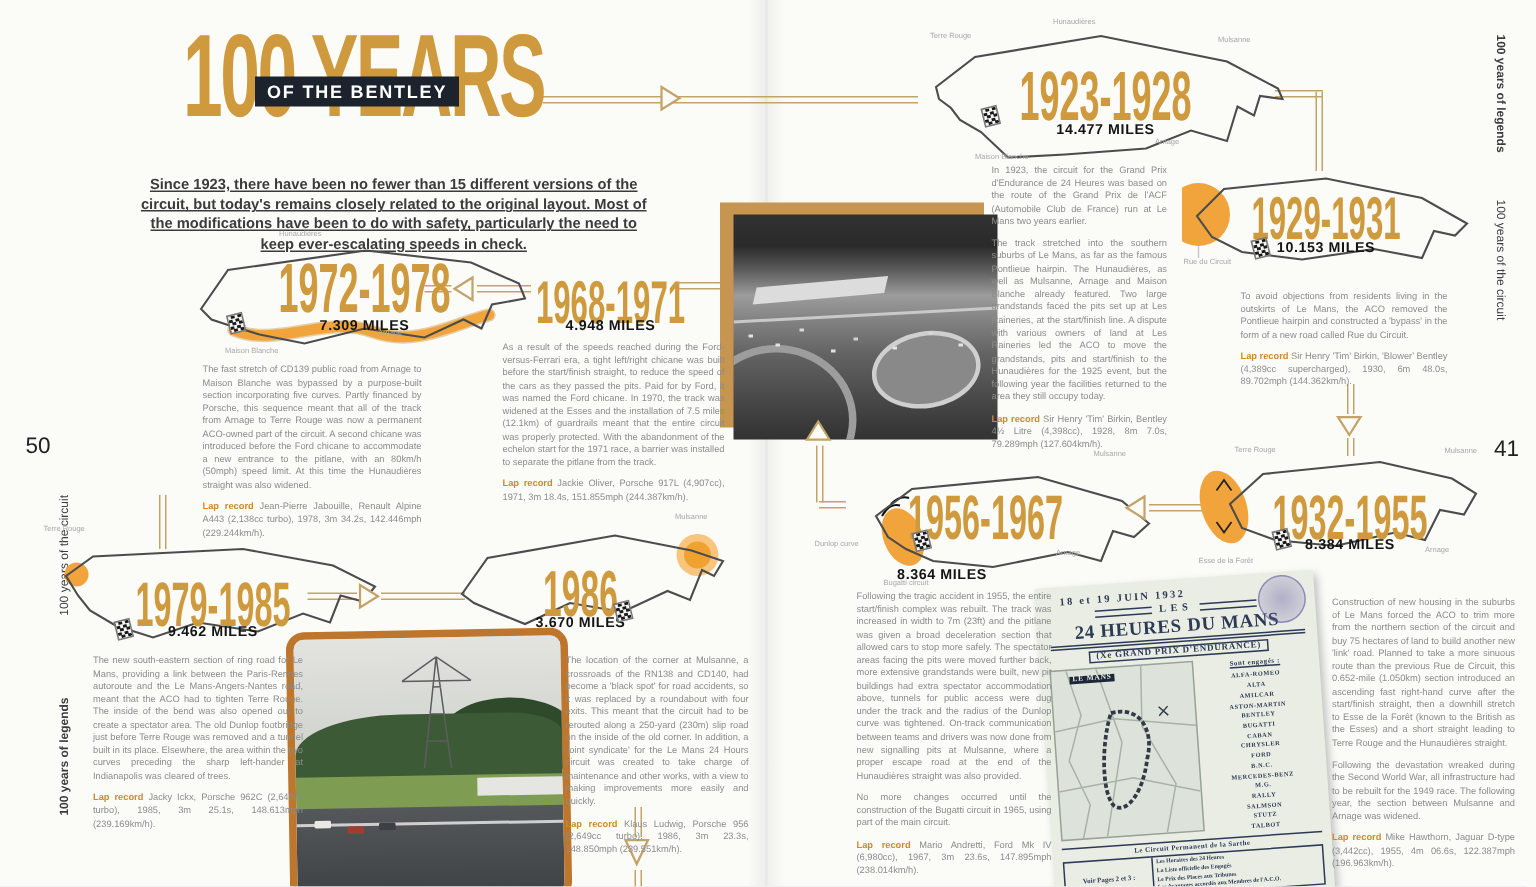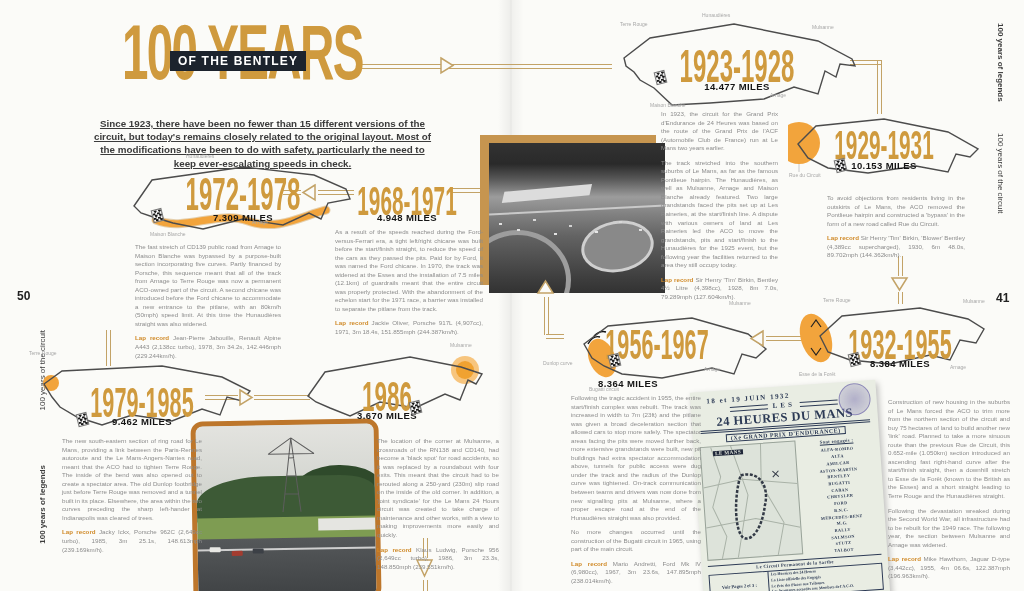--- a/index.html
+++ b/index.html
@@ -15,21 +15,21 @@
   .col p{margin:0 0 6px 0;}
   .lap-label{color:#D08A28;font-weight:700;}
   .flag{position:absolute;width:9px;height:11px;z-index:5;outline:.5px solid #777;
         background:repeating-conic-gradient(#1a1a1a 0% 25%,#f5f5f5 0% 50%) 0 0/4.5px 4.5px;
         transform:rotate(-14deg);}
   .h-rule{position:absolute;height:3px;border-top:1.3px solid #C3A367;border-bottom:1.3px solid #C3A367;z-index:1;}
   .v-rule{position:absolute;width:3px;border-left:1.3px solid #C3A367;border-right:1.3px solid #C3A367;z-index:1;}
   .ah{position:absolute;z-index:3;}
   .vside{position:absolute;font-size:8px;color:#3c3c3c;white-space:nowrap;writing-mode:vertical-rl;}
   .vside.up{transform:rotate(180deg);}
-  .pagenum{position:absolute;font-size:12px;font-weight:700;color:#222;}
+  .pagenum{position:absolute;font-size:15px;font-weight:400;color:#222;}
   .title100{position:absolute;left:122px;top:6px;font-size:58px;font-weight:800;color:#CF9A3E;
             transform:scale(.82,1.35);transform-origin:left top;letter-spacing:-2px;white-space:nowrap;z-index:2;}
   .badge{position:absolute;left:170px;top:51px;background:#1C232D;color:#fff;font-size:12px;
          font-weight:700;padding:3px 8px;letter-spacing:1.2px;z-index:3;white-space:nowrap;}
   .intro{position:absolute;left:90px;top:117px;width:345px;font-size:9.8px;font-weight:700;
          color:#3b3b3b;text-align:center;line-height:1.35;text-decoration:underline;}
   
   .aerial-frame{position:absolute;left:480px;top:135px;width:176px;height:150px;background:#C6954F;z-index:1;}
   .aerial{position:absolute;left:489px;top:143px;width:176px;height:150px;overflow:hidden;z-index:2;
           background:linear-gradient(180deg,#2f332c 0%,#272b24 14%,#555a50 24%,#9a9e93 36%,#7e8278 48%,#61655b 62%,#4c5047 78%,#3b3f37 90%,#2f332c 100%);

